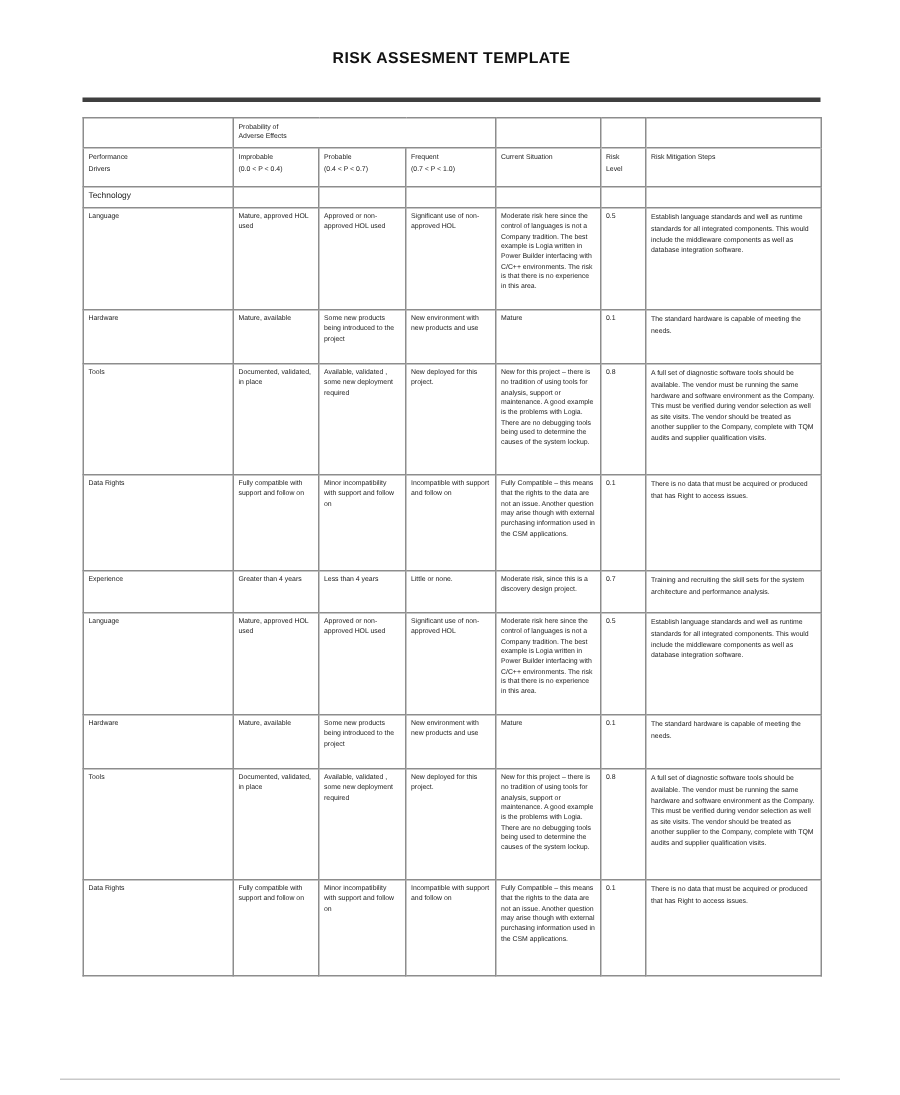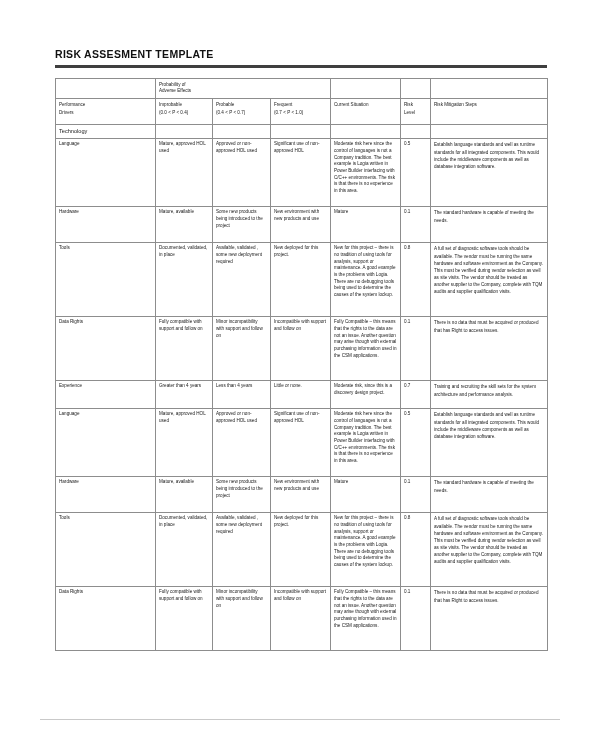--- a/index.html
+++ b/index.html
@@ -20,23 +20,23 @@
     position: absolute;
     left: 0; top: 0;
     width: 600px;
     height: 730px;
   }
 
   
   .doc-title {
     position: absolute;
     left: 55px;
-    top: 48px;
+    top: 33px;
     width: 492px;
-    text-align: left;
+    text-align: center;
     font-size: 10.5px;
     font-weight: bold;
     letter-spacing: 0.3px;
     color: #111111;
   }
   .title-rule {
     position: absolute;
     left: 55px;
     top: 65px;
     width: 492px;

